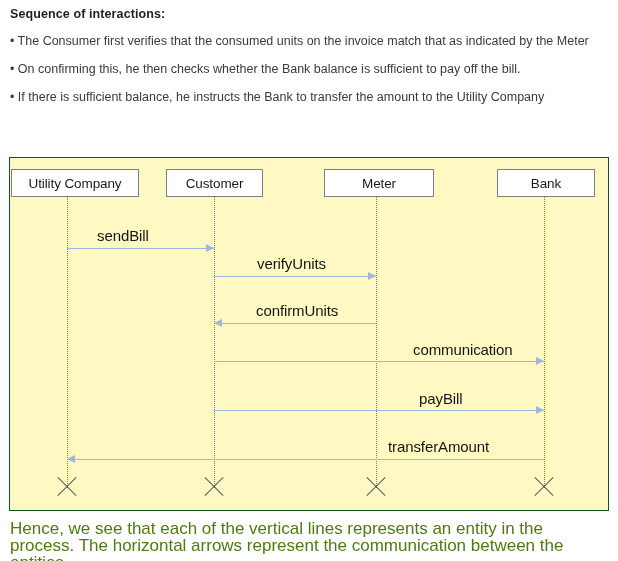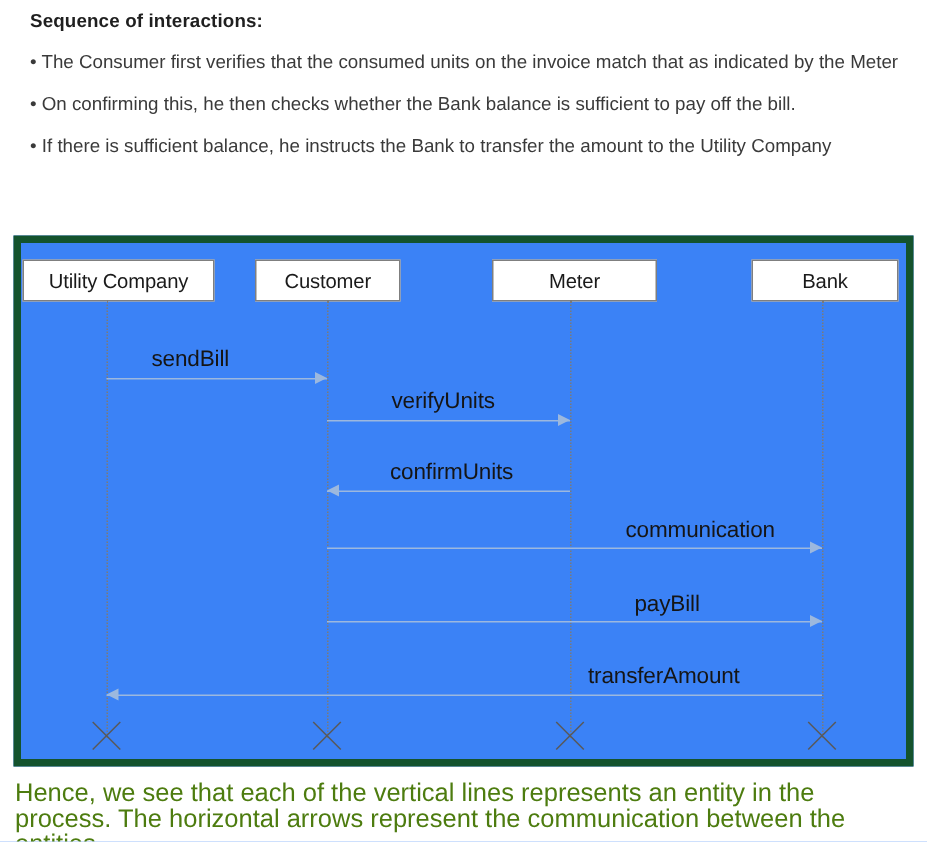--- a/index.html
+++ b/index.html
@@ -12,21 +12,21 @@
     width: 618px;
     height: 561px;
     font-family: "Liberation Sans", sans-serif;
     color: #262626;
     overflow: hidden;
     position: relative;
   }
 
   
   #intro-block {
-    padding: 6px 10px 0 20px;
+    padding: 6px 10px 0 10px;
   }
   #intro-heading {
     font-size: 12.5px;
     font-weight: bold;
     color: #1f1f1f;
     line-height: 16px;
     margin: 0 0 11px 0;
     letter-spacing: 0.1px;
   }
   .intro-bullet {
@@ -41,22 +41,22 @@
     max-width: 592px;
   }
 
   
   #diagram-frame {
     position: absolute;
     left: 9px;
     top: 157px;
     width: 600px;
     height: 354px;
-    border: 5px solid #14532d;
-    background: #3b82f6;
+    border: 1px solid #14532d;
+    background: #fef9c3;
   }
 
   
   .actor-box {
     position: absolute;
     height: 28px;
     border: 1px solid #7f7f7f;
     background: #ffffff;
     display: flex;
     align-items: center;

